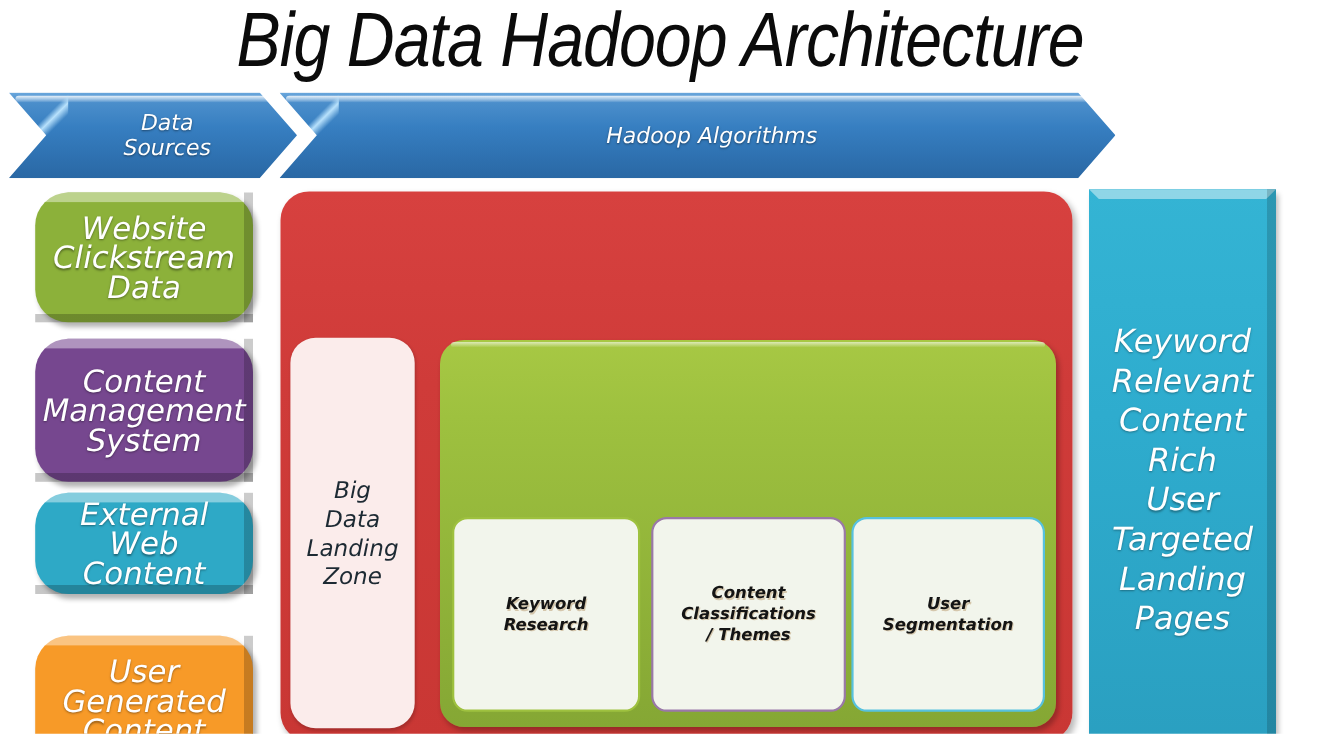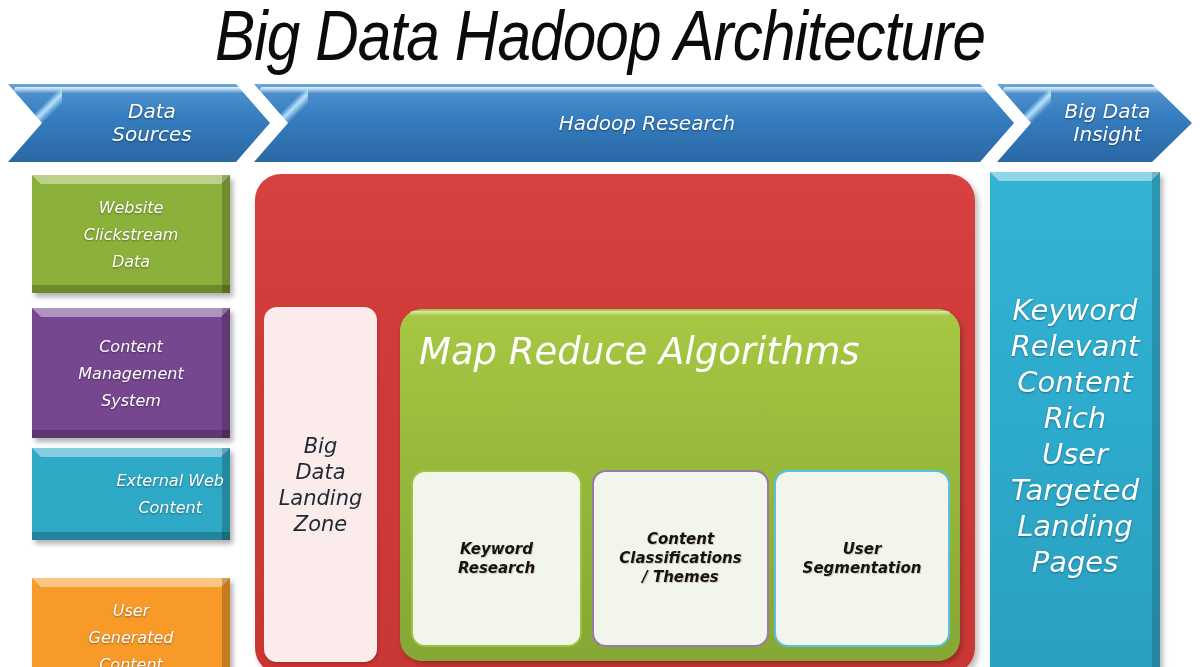--- a/index.html
+++ b/index.html
@@ -71,24 +71,25 @@
   }
 
   
   .srcbox {
     position: absolute;
     box-sizing: border-box;
     display: flex; align-items: center; justify-content: center;
     text-align: center;
     color: #ffffff;
     font-family: "DejaVu Sans", sans-serif;
-    font-size: 16px;
+    font-size: 28px;
     line-height: 27px;
     text-shadow: 0 1px 2px rgba(0,0,0,0.40);
     box-shadow: 3px 4px 5px rgba(0,0,0,0.30);
+    border-radius: 30px;
   }
   .srcbox .inner { position: relative; z-index: 2; padding: 0 6px; }
   
   .srcbox::before {
     content: ""; position: absolute; left: 0; top: 0; right: 0; height: 9px;
     background: rgba(255,255,255,0.42);
     clip-path: polygon(0 0, 100% 0, calc(100% - 9px) 100%, 9px 100%);
   }
   
   .srcbox::after {
@@ -111,21 +112,21 @@
     font-family: "DejaVu Sans", sans-serif;
     font-size: 48px;
     line-height: 54px;
     letter-spacing: 0px;
   }
 
   
   .landing {
     position: absolute;
     background: #fbeceb;
-    border-radius: 13px;
+    border-radius: 23px;
     display: flex; align-items: center; justify-content: center;
     text-align: center;
     color: #1d2a33;
     font-family: "DejaVu Sans", sans-serif;
     font-size: 21px;
     line-height: 26px;
     box-shadow: 1px 2px 3px rgba(0,0,0,0.18);
   }
 
   
@@ -193,24 +194,21 @@
 <body>
 
 <div id="canvas">
 
   <div class="title">Big Data Hadoop Architecture</div>
 
   <div class="chev chev-a" style="left:8px; top:84px; width:262px;">
     <span class="lbl">Data<br>Sources</span>
   </div>
   <div class="chev chev-a" style="left:254px; top:84px; width:760px;">
-    <span class="lbl">Hadoop Research</span>
-  </div>
-  <div class="chev chev-end" style="left:997px; top:84px; width:195px;">
-    <span class="lbl">Big Data<br>Insight</span>
+    <span class="lbl">Hadoop Algorithms</span>
   </div>
 
   <div class="srcbox" style="left:32px; top:175px; width:198px; height:118px; background:#8cb13a;">
     <span class="inner">Website<br>Clickstream<br>Data</span>
   </div>
   <div class="srcbox" style="left:32px; top:308px; width:198px; height:130px; background:#76478f;">
     <span class="inner">Content<br>Management<br>System</span>
   </div>
   <div class="srcbox" style="left:32px; top:448px; width:198px; height:92px; background:#2ea9c6;justify-content:flex-end;">
     <span class="inner">External Web<br>Content</span>
@@ -219,21 +217,20 @@
     <span class="inner">User<br>Generated<br>Content</span>
   </div>
 
   <div class="hdfs" style="left:255px; top:174px; width:720px; height:500px;"></div>
 
   <div class="landing" style="left:264px; top:307px; width:113px; height:355px;">
     <span>Big<br>Data<br>Landing<br>Zone</span>
   </div>
 
   <div class="mapred" style="left:400px; top:309px; width:560px; height:352px;"></div>
-  <div class="mapred-label" style="left:419px; top:330px;">Map Reduce Algorithms</div>
 
   <div class="card" style="left:411px; top:470px; width:171px; height:177px; border:2px solid #9ec13f;">
     <span>Keyword<br>Research</span>
   </div>
   <div class="card" style="left:592px; top:470px; width:177px; height:177px; border:2px solid #9a78a8;">
     <span>Content<br>Classifications<br>/ Themes</span>
   </div>
   <div class="card" style="left:774px; top:470px; width:176px; height:177px; border:2px solid #57c1de;">
     <span>User<br>Segmentation</span>
   </div>

